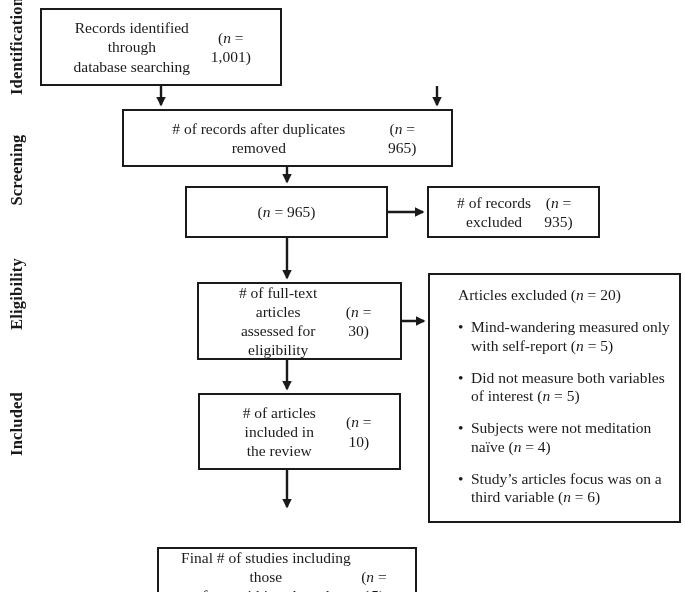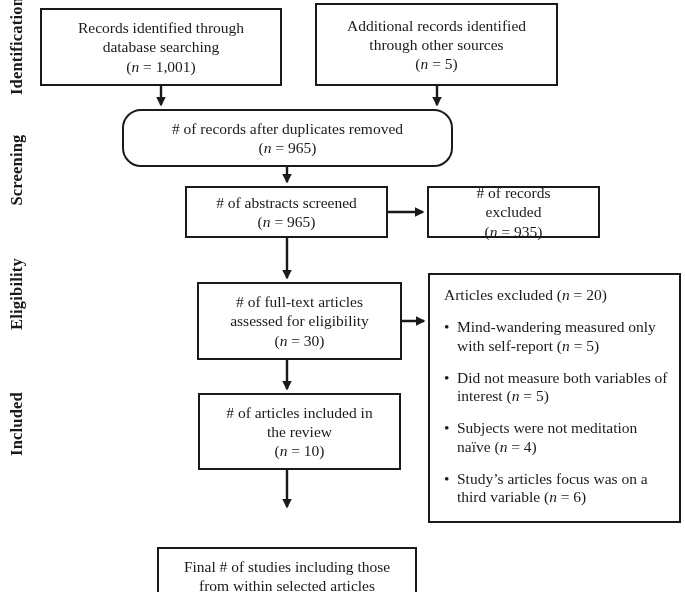--- a/index.html
+++ b/index.html
@@ -16,49 +16,49 @@
     position: absolute;
     left: 0; top: 0;
     width: 685px; height: 592px;
   }
   .box {
     position: absolute;
     box-sizing: border-box;
     border: 2.5px solid #1a1a1a;
     background: #ffffff;
     display: flex;
-    flex-direction: column;
+    flex-direction: row;
     justify-content: center;
     align-items: center;
     text-align: center;
     font-size: 15.5px;
     line-height: 1.24;
     padding: 3px 20px;
   }
   .box .lbl { white-space: pre-line; }
   .box-records-identified { left: 40px;  top: 8px;   width: 242px; height: 78px; }
   .box-additional-records { left: 315px; top: 3px;   width: 243px; height: 83px; }
-  .box-duplicates-removed { left: 122px; top: 109px; width: 331px; height: 58px; border-radius: 19px; }
+  .box-duplicates-removed { left: 122px; top: 109px; width: 331px; height: 58px; }
   .box-abstracts-screened { left: 185px; top: 186px; width: 203px; height: 52px; }
   .box-records-excluded   { left: 427px; top: 186px; width: 173px; height: 52px; font-family: Liberation Serif, serif; }
   .box-fulltext-assessed  { left: 197px; top: 282px; width: 205px; height: 78px; }
   .box-articles-included  { left: 198px; top: 393px; width: 203px; height: 77px; }
   .box-final-studies      { left: 157px; top: 511px; width: 260px; height: 78px; margin-top: 36px; }
 
   .excluded-box {
     position: absolute;
     left: 428px; top: 273px;
     width: 253px; height: 250px;
     box-sizing: border-box;
     border: 2px solid #1a1a1a;
     background: #ffffff;
     font-size: 15.5px;
     line-height: 1.18;
     text-align: left;
-    padding: 11px 6px 6px 14px;
+    padding: 11px 6px 6px 28px;
   }
   .excluded-box ul {
     list-style: none;
     margin: 0; padding: 0; font-family: Liberation Serif, serif;
   }
   .excluded-box li {
     position: relative;
     padding-left: 13px;
     margin-top: 14px;
   }
@@ -106,33 +106,27 @@
   <div class="stage stage-screening">Screening</div>
   <div class="stage stage-eligibility">Eligibility</div>
   <div class="stage stage-included">Included</div>
 
   <div class="box box-records-identified">
     <span class="lbl">Records identified through
 database searching</span>
     <span class="nline">(<i>n</i> = 1,001)</span>
   </div>
 
-  <div class="box box-additional-records">
-    <span class="lbl">Additional records identified
-through other sources</span>
-    <span class="nline">(<i>n</i> = 5)</span>
-  </div>
 
   <div class="box box-duplicates-removed">
     <span class="lbl"># of records after duplicates removed</span>
     <span class="nline">(<i>n</i> = 965)</span>
   </div>
 
   <div class="box box-abstracts-screened">
-    <span class="lbl"># of abstracts screened</span>
     <span class="nline">(<i>n</i> = 965)</span>
   </div>
 
   <div class="box box-records-excluded">
     <span class="lbl"># of records excluded</span>
     <span class="nline">(<i>n</i> = 935)</span>
   </div>
 
   <div class="box box-fulltext-assessed">
     <span class="lbl"># of full-text articles

